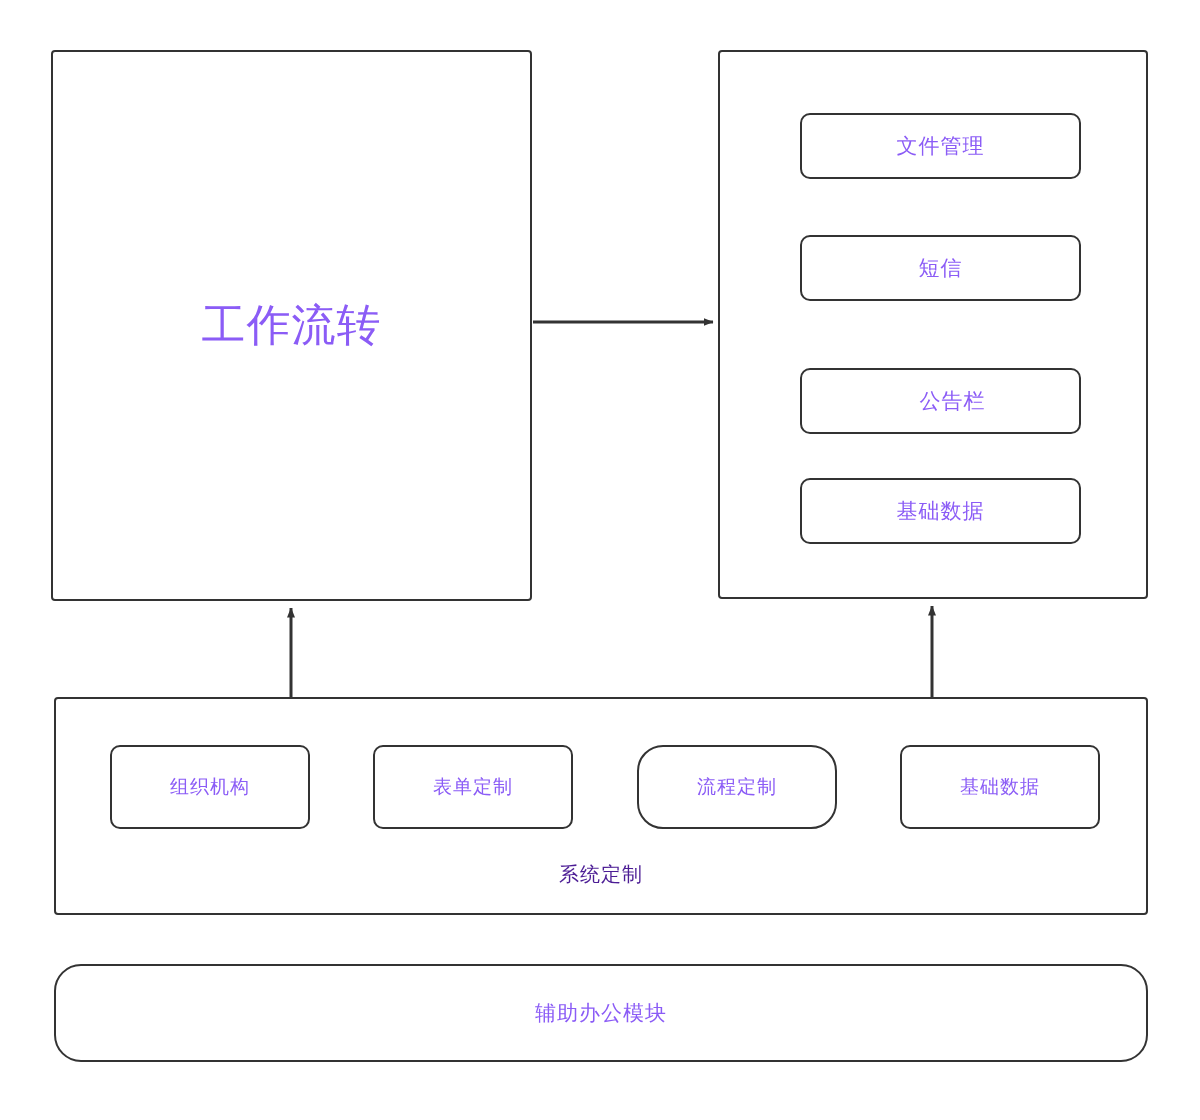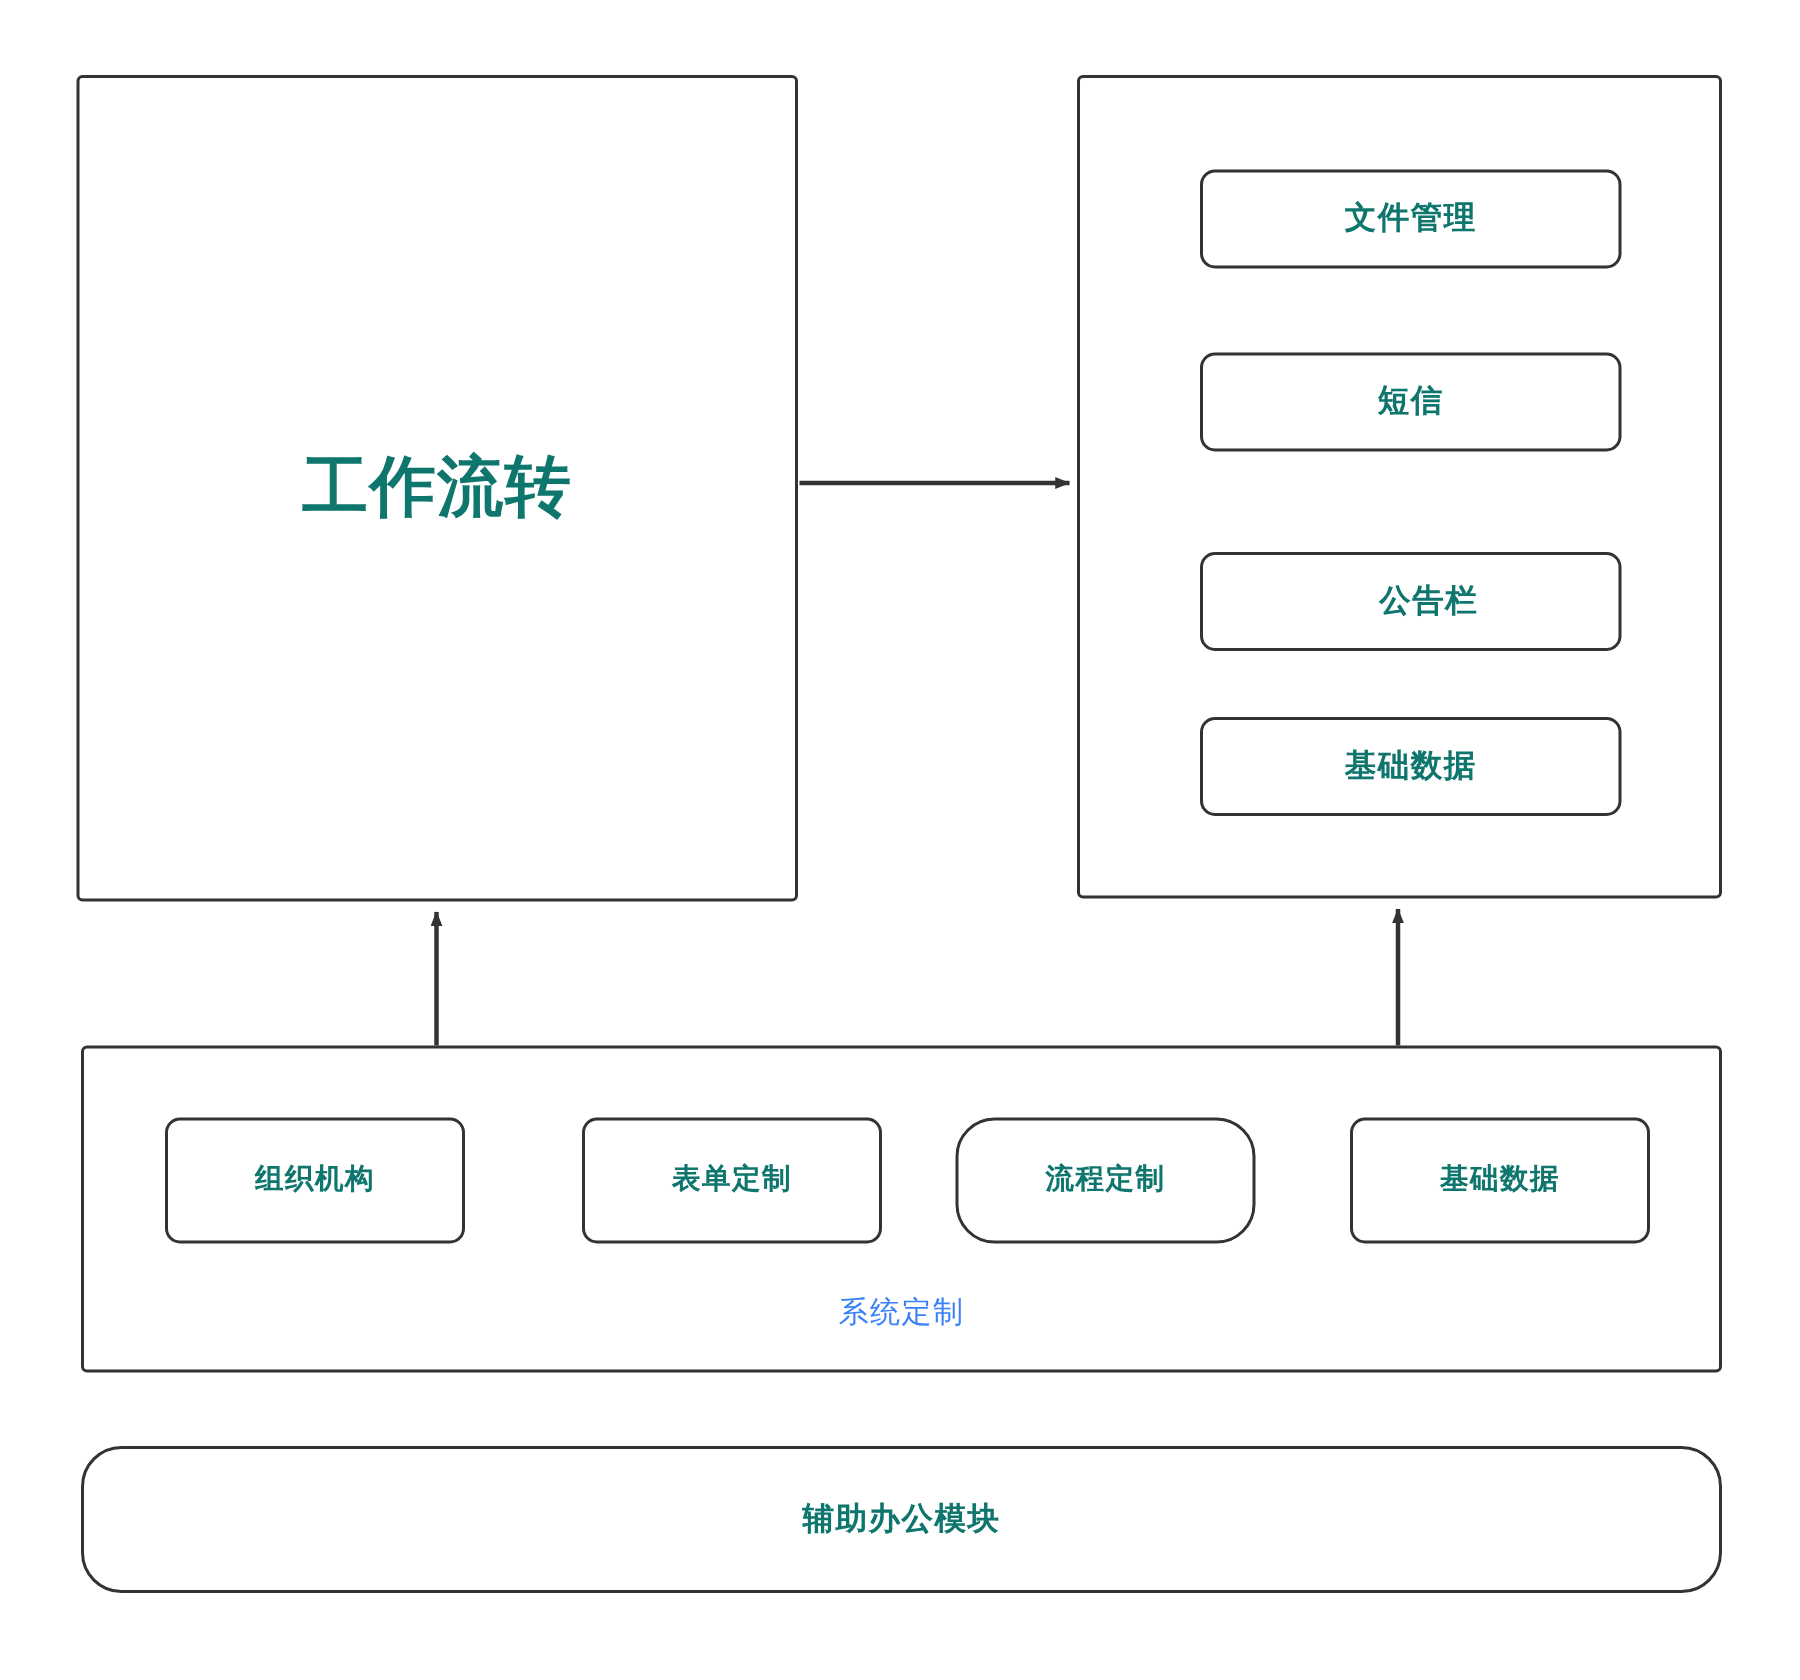--- a/index.html
+++ b/index.html
@@ -32,33 +32,32 @@
   .container-box {
     border-radius: 4px;
   }
   
   .rounded-box {
     border-radius: 10px;
   }
   .label {
     line-height: 1.2;
     letter-spacing: 1px;
-    color: #0f766e;
+    color: #8b5cf6;
     user-select: none;
-    font-weight: bold;
   }
   .label-xl { font-size: 44px; }
   .label-md { font-size: 21px; }
   .label-sm { font-size: 19px; }
 
   .group-caption {
     position: absolute;
     text-align: center;
     font-size: 20px;
-    color: #3b82f6;
+    color: #4c1d95;
     letter-spacing: 1px;
   }
 
   svg.edges {
     position: absolute;
     left: 0;
     top: 0;
     width: 1200px;
     height: 1120px;
     pointer-events: none;
@@ -109,21 +108,21 @@
 
   <div class="node container-box" style="left:54px; top:697px; width:1094px; height:218px;">
   </div>
 
   <div class="group-caption" style="left:54px; top:861px; width:1094px;">系统定制</div>
 
   <div class="node rounded-box" style="left:110px; top:745px; width:200px; height:84px;">
     <span class="label label-sm">组织机构</span>
   </div>
 
-  <div class="node rounded-box" style="left:373px; top:745px; width:200px; height:84px;margin-left:15px;">
+  <div class="node rounded-box" style="left:373px; top:745px; width:200px; height:84px;">
     <span class="label label-sm">表单定制</span>
   </div>
 
   <div class="node rounded-box" style="left:637px; top:745px; width:200px; height:84px;border-radius:26px;">
     <span class="label label-sm">流程定制</span>
   </div>
 
   <div class="node rounded-box" style="left:900px; top:745px; width:200px; height:84px;">
     <span class="label label-sm">基础数据</span>
   </div>

